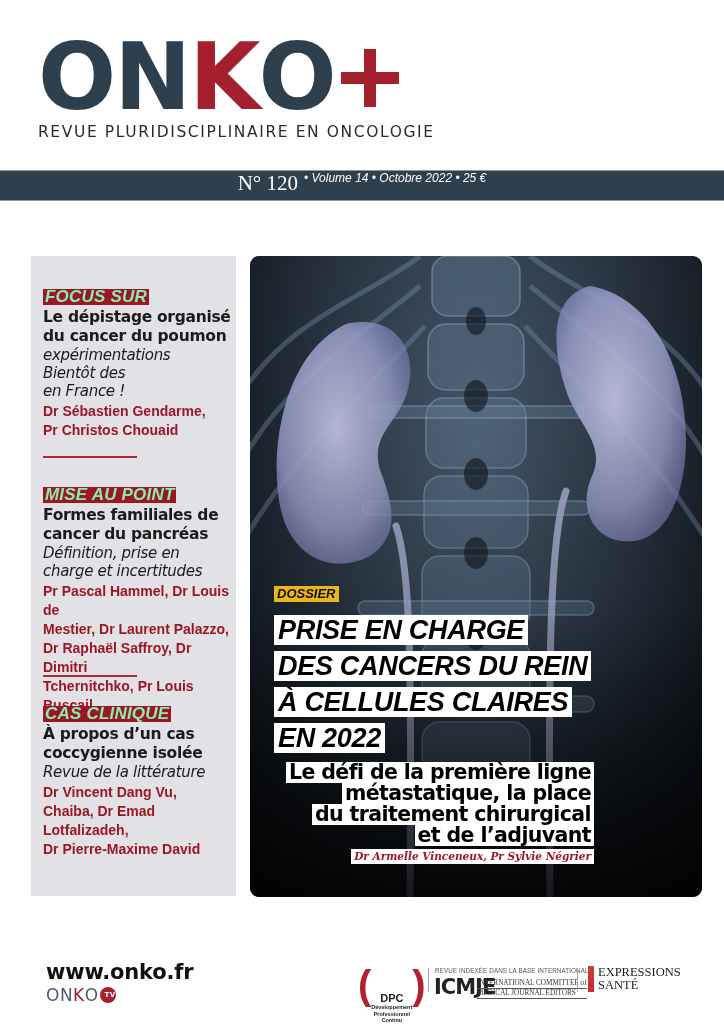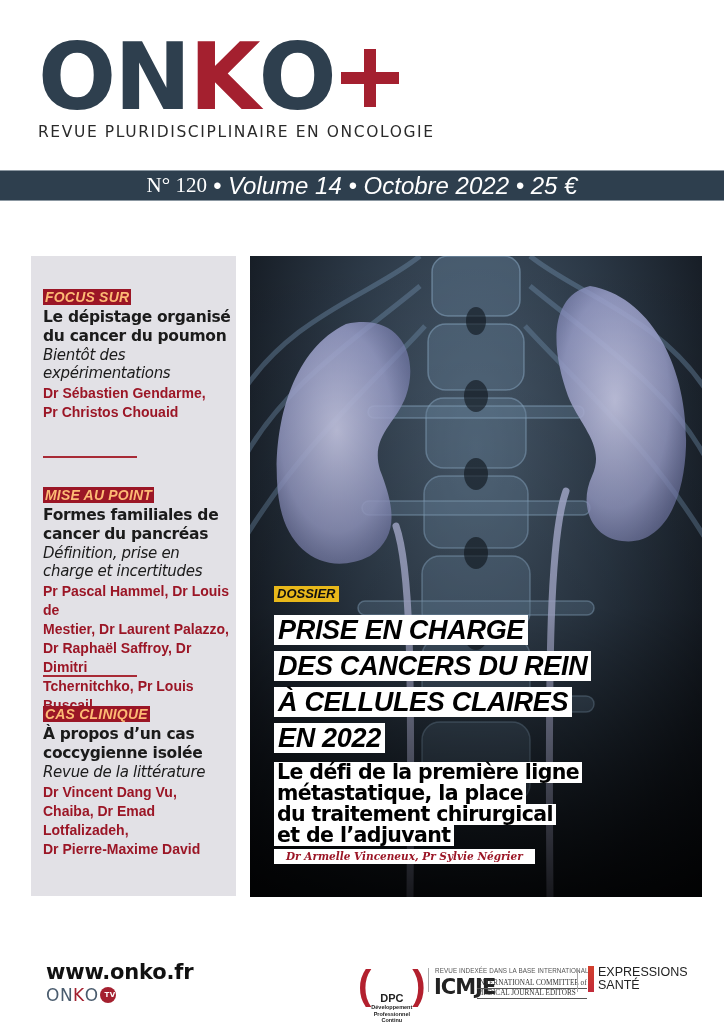--- a/index.html
+++ b/index.html
@@ -8,63 +8,63 @@
   
   .logo { position:absolute; left:38px; top:38px; height:80px; display:flex; align-items:center; }
   .logo span { font-family:"DejaVu Sans", sans-serif; font-weight:bold; font-size:92px; line-height:80px; letter-spacing:-2px; }
   .logo .dark { color:#2e3f4e; }
   .logo .red { color:#a4202f; }
   .logo .plus { position:relative; width:58px; height:58px; margin-left:6px; }
   .logo .plus:before { content:""; position:absolute; left:0; top:23px; width:58px; height:12px; background:#a4202f; }
   .logo .plus:after { content:""; position:absolute; left:23px; top:0; width:12px; height:58px; background:#a4202f; }
   .tagline { position:absolute; left:38px; top:123px; font-size:15.5px; letter-spacing:1.6px; color:#2a2a2a; font-family:"DejaVu Sans", sans-serif; }
 
-  .issue-band { position:absolute; left:0; top:170px; width:724px; height:29px; background:#2e3f4e; color:#fff; display:flex; align-items:center; justify-content:center; font-size:18px; border-top:1px solid #8b97a1; border-bottom:1px solid #8b97a1; }
+  .issue-band { position:absolute; left:0; top:170px; width:724px; height:29px; background:#2e3f4e; color:#fff; display:flex; align-items:flex-start; justify-content:center; font-size:18px; border-top:1px solid #8b97a1; border-bottom:1px solid #8b97a1; }
   .issue-band .num { font-family:"Liberation Serif", serif; font-size:21px; margin-right:6px; }
-  .issue-band .rest { font-style:italic; font-family:"Liberation Sans", sans-serif; font-size:24px; }
+  .issue-band .rest { font-style:italic; font-family:"Liberation Sans", sans-serif; font-size:12px; }
 
   
   .sidebar { position:absolute; left:31px; top:256px; width:205px; height:640px; background:#e2e1e6; }
   .article { position:absolute; left:12px; width:190px; }
-  .kicker { display:inline-block; background:#9b1626; color:#fdba74; font-weight:bold; font-style:italic; font-size:14px; line-height:16px; padding:0 2px; letter-spacing:0.2px; }
+  .kicker { display:inline-block; background:#9b1626; color:#86efac; font-weight:bold; font-style:italic; font-size:17px; line-height:16px; padding:0 2px; letter-spacing:0.2px; }
   .a-title { font-weight:bold; font-size:15.5px; line-height:19px; color:#1b1b1b; margin-top:2px; font-family:"DejaVu Sans", sans-serif; letter-spacing:-0.3px; }
   .a-sub { font-style:italic; font-size:15px; line-height:18px; color:#1b1b1b; font-family:"DejaVu Sans", sans-serif; letter-spacing:-0.3px; }
   .a-auth { font-family:Liberation Sans, sans-serif; font-weight:bold; font-size:14px; line-height:19px; color:#9b1626; margin-top:2px; }
   .sep { position:absolute; left:12px; width:94px; height:2px; background:#a82a36; }
 
   
   .cover { position:absolute; left:250px; top:256px; width:452px; height:641px; overflow:hidden;
-           background: radial-gradient(ellipse at 50% 30%, #4a5c6e 0%, #2c3947 45%, #151b23 80%, #0b0e13 100%); }
+           background: radial-gradient(ellipse at 50% 30%, #4a5c6e 0%, #2c3947 45%, #151b23 80%, #0b0e13 100%); border-radius: 9px; }
   .cover svg { position:absolute; left:0; top:0; }
   .dossier { position:absolute; left:24px; top:330px; background:#e8b81a; color:#111; font-weight:bold; font-style:italic; font-size:13px; line-height:16px; padding:0 3px; }
   .hl { position:absolute; left:24px; }
   .hl span { background:#fff; color:#000; font-weight:bold; font-style:italic; font-size:27px; line-height:33px; padding:0 4px; letter-spacing:-0.3px; }
-  .subbox { position:absolute; left:24px; top:506px; width:320px; }
+  .subbox { position:absolute; left:24px; top:506px; width:320px;text-align:right; }
   .subbox .line { display:inline-block; background:#fff; color:#000; font-weight:bold; font-size:20.5px; line-height:21px; padding:0 3px; font-family:"DejaVu Sans", sans-serif; letter-spacing:-0.6px; }
-  .subbox .auth { display:inline-block; background:#fff; color:#9b1626; font-family:"DejaVu Serif", serif; font-weight:bold; font-style:italic; font-size:10.5px; line-height:15px; padding:0 12px; }
+  .subbox .auth { display:inline-block; background:#fff; color:#9b1626; font-family:"DejaVu Serif", serif; font-weight:bold; font-style:italic; font-size:10.5px; line-height:15px; padding:0 3px; }
 
   
   .url { position:absolute; left:46px; top:960px; font-size:21px; font-weight:bold; color:#111; font-family:"DejaVu Sans", sans-serif; letter-spacing:-0.2px; }
   .onkotv { position:absolute; left:46px; top:985px; font-size:17px; letter-spacing:0.5px; font-family:"DejaVu Sans", sans-serif; display:flex; align-items:center; }
   .onkotv .d { color:#4a5c6e; }
   .onkotv .r { color:#a4202f; }
   .onkotv .tv { display:inline-block; width:16px; height:16px; border-radius:50%; background:#a4202f; color:#fff; font-size:7px; font-weight:bold; text-align:right; line-height:16px; margin-left:1px; }
 
   .dpc { position:absolute; left:358px; top:965px; width:66px; height:40px; display:flex; align-items:center; justify-content:space-between; }
   .dpc .paren { color:#b3202e; font-size:40px; line-height:40px; font-weight:bold; }
   .dpc .txt { text-align:center; color:#222; font-weight:bold;margin-top:47px; }
   .dpc .t1 { font-size:11px; line-height:11px; }
   .dpc .t2 { font-size:5.5px; line-height:6.5px; }
   .vbar { position:absolute; width:1px; background:#aaa; }
   .icmje-top { position:absolute; left:435px; top:967px; font-size:6.3px; color:#555; letter-spacing:0.1px; }
   .icmje { position:absolute; left:434px; top:975px; font-size:21px; font-weight:bold; color:#222; font-family:"DejaVu Sans", sans-serif; letter-spacing:-1px;text-align:right; }
   .icmje-full { position:absolute; left:477px; top:979px; font-family:"Liberation Serif", serif; font-size:7.2px; line-height:9px; color:#333; }
   .icmje-full div { border-bottom:1px solid #555; }
   .es-bar { position:absolute; left:588px; top:966px; width:6px; height:26px; background:linear-gradient(#d2402c, #c12b3a); }
-  .es { position:absolute; left:598px; top:966px; font-size:12.5px; line-height:13px; color:#222; font-family:Liberation Sans, sans-serif; }
+  .es { position:absolute; left:598px; top:966px; font-size:12.5px; line-height:13px; color:#222; font-family:Liberation Serif, serif; }
 </style>
 </head>
 <body>
 
 <div class="logo">
   <span class="dark">ON</span>
     <span class="red">K</span>
     <span class="dark">O</span>
   <div class="plus"></div>
 </div>
@@ -76,22 +76,23 @@
 </div>
 
 <div class="sidebar">
   <div class="article" style="top:32px">
     <div class="kicker">FOCUS SUR</div>
     <div class="a-title">
       <div>Le dépistage organisé</div>
       <div>du cancer du poumon</div>
     </div>
     <div class="a-sub">
+      <div>expérimentations</div>
       <div>Bientôt des</div>
-      <div>expérimentations</div>
+      <div>en France !</div>
     </div>
     <div class="a-auth">
       <div>Dr Sébastien Gendarme,</div>
       <div>Pr Christos Chouaid</div>
     </div>
   </div>
   <div class="sep" style="top:200px"></div>
 
   <div class="article" style="top:230px">
     <div class="kicker">MISE AU POINT</div>

